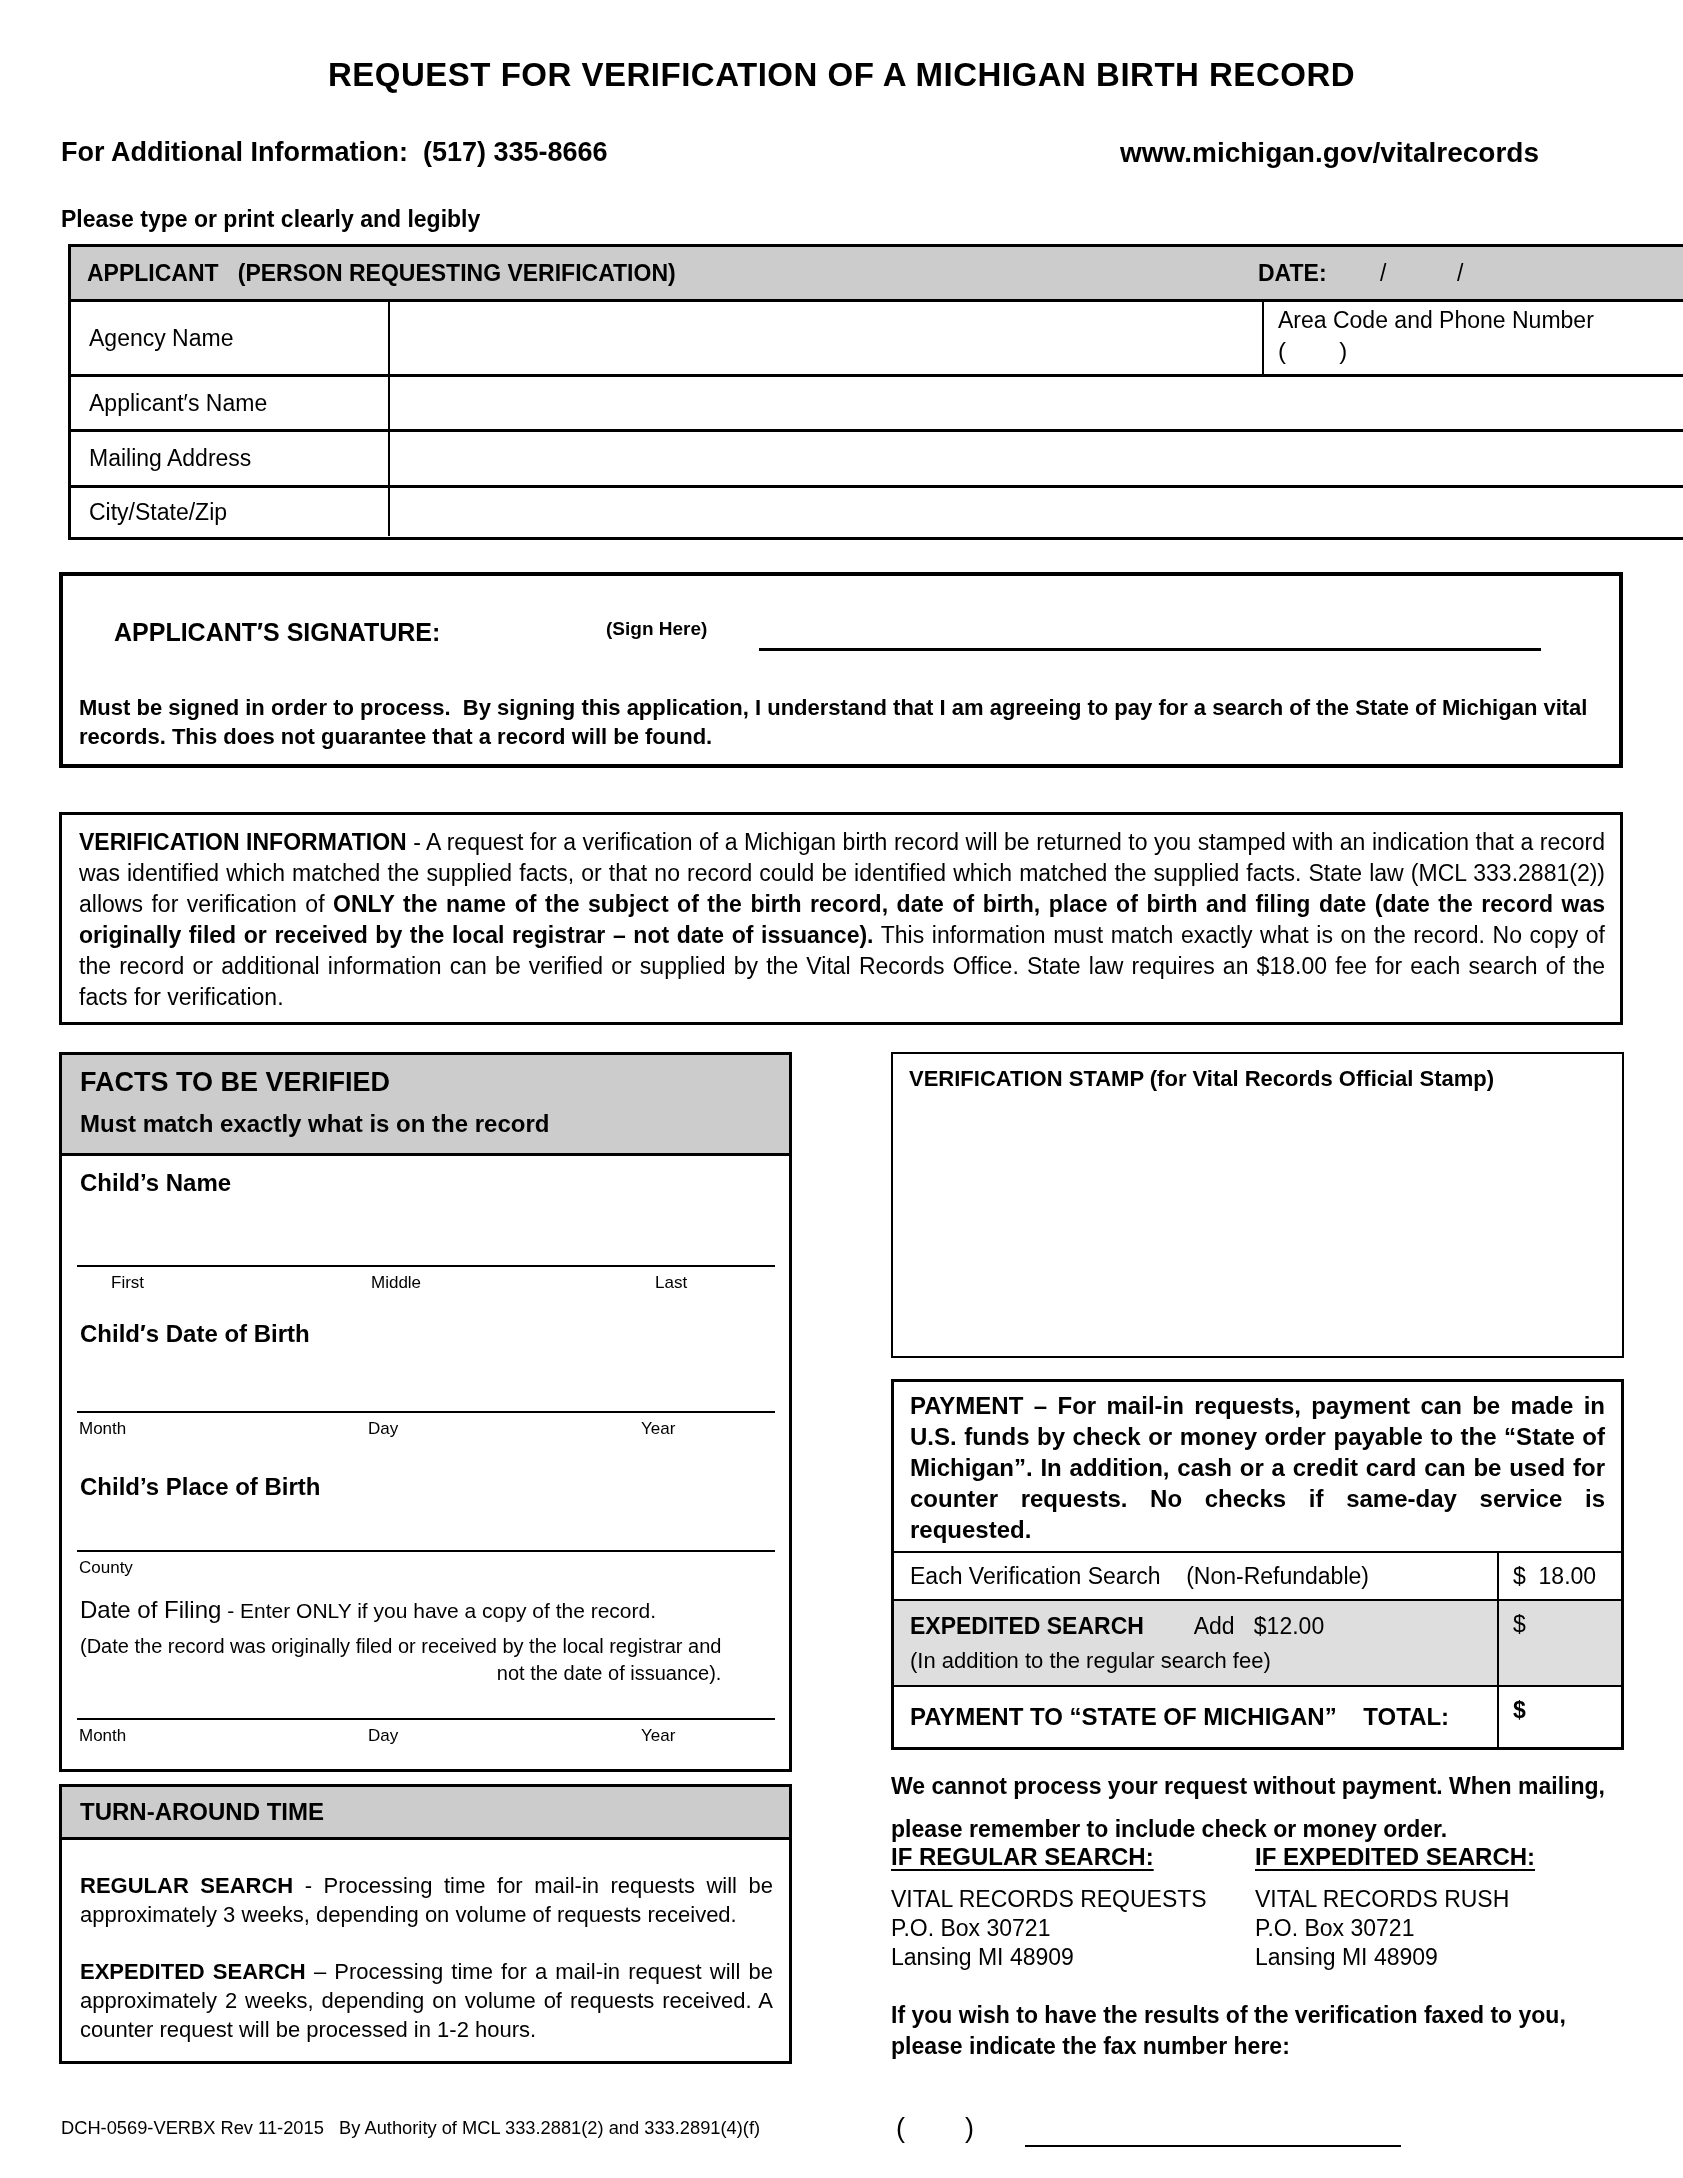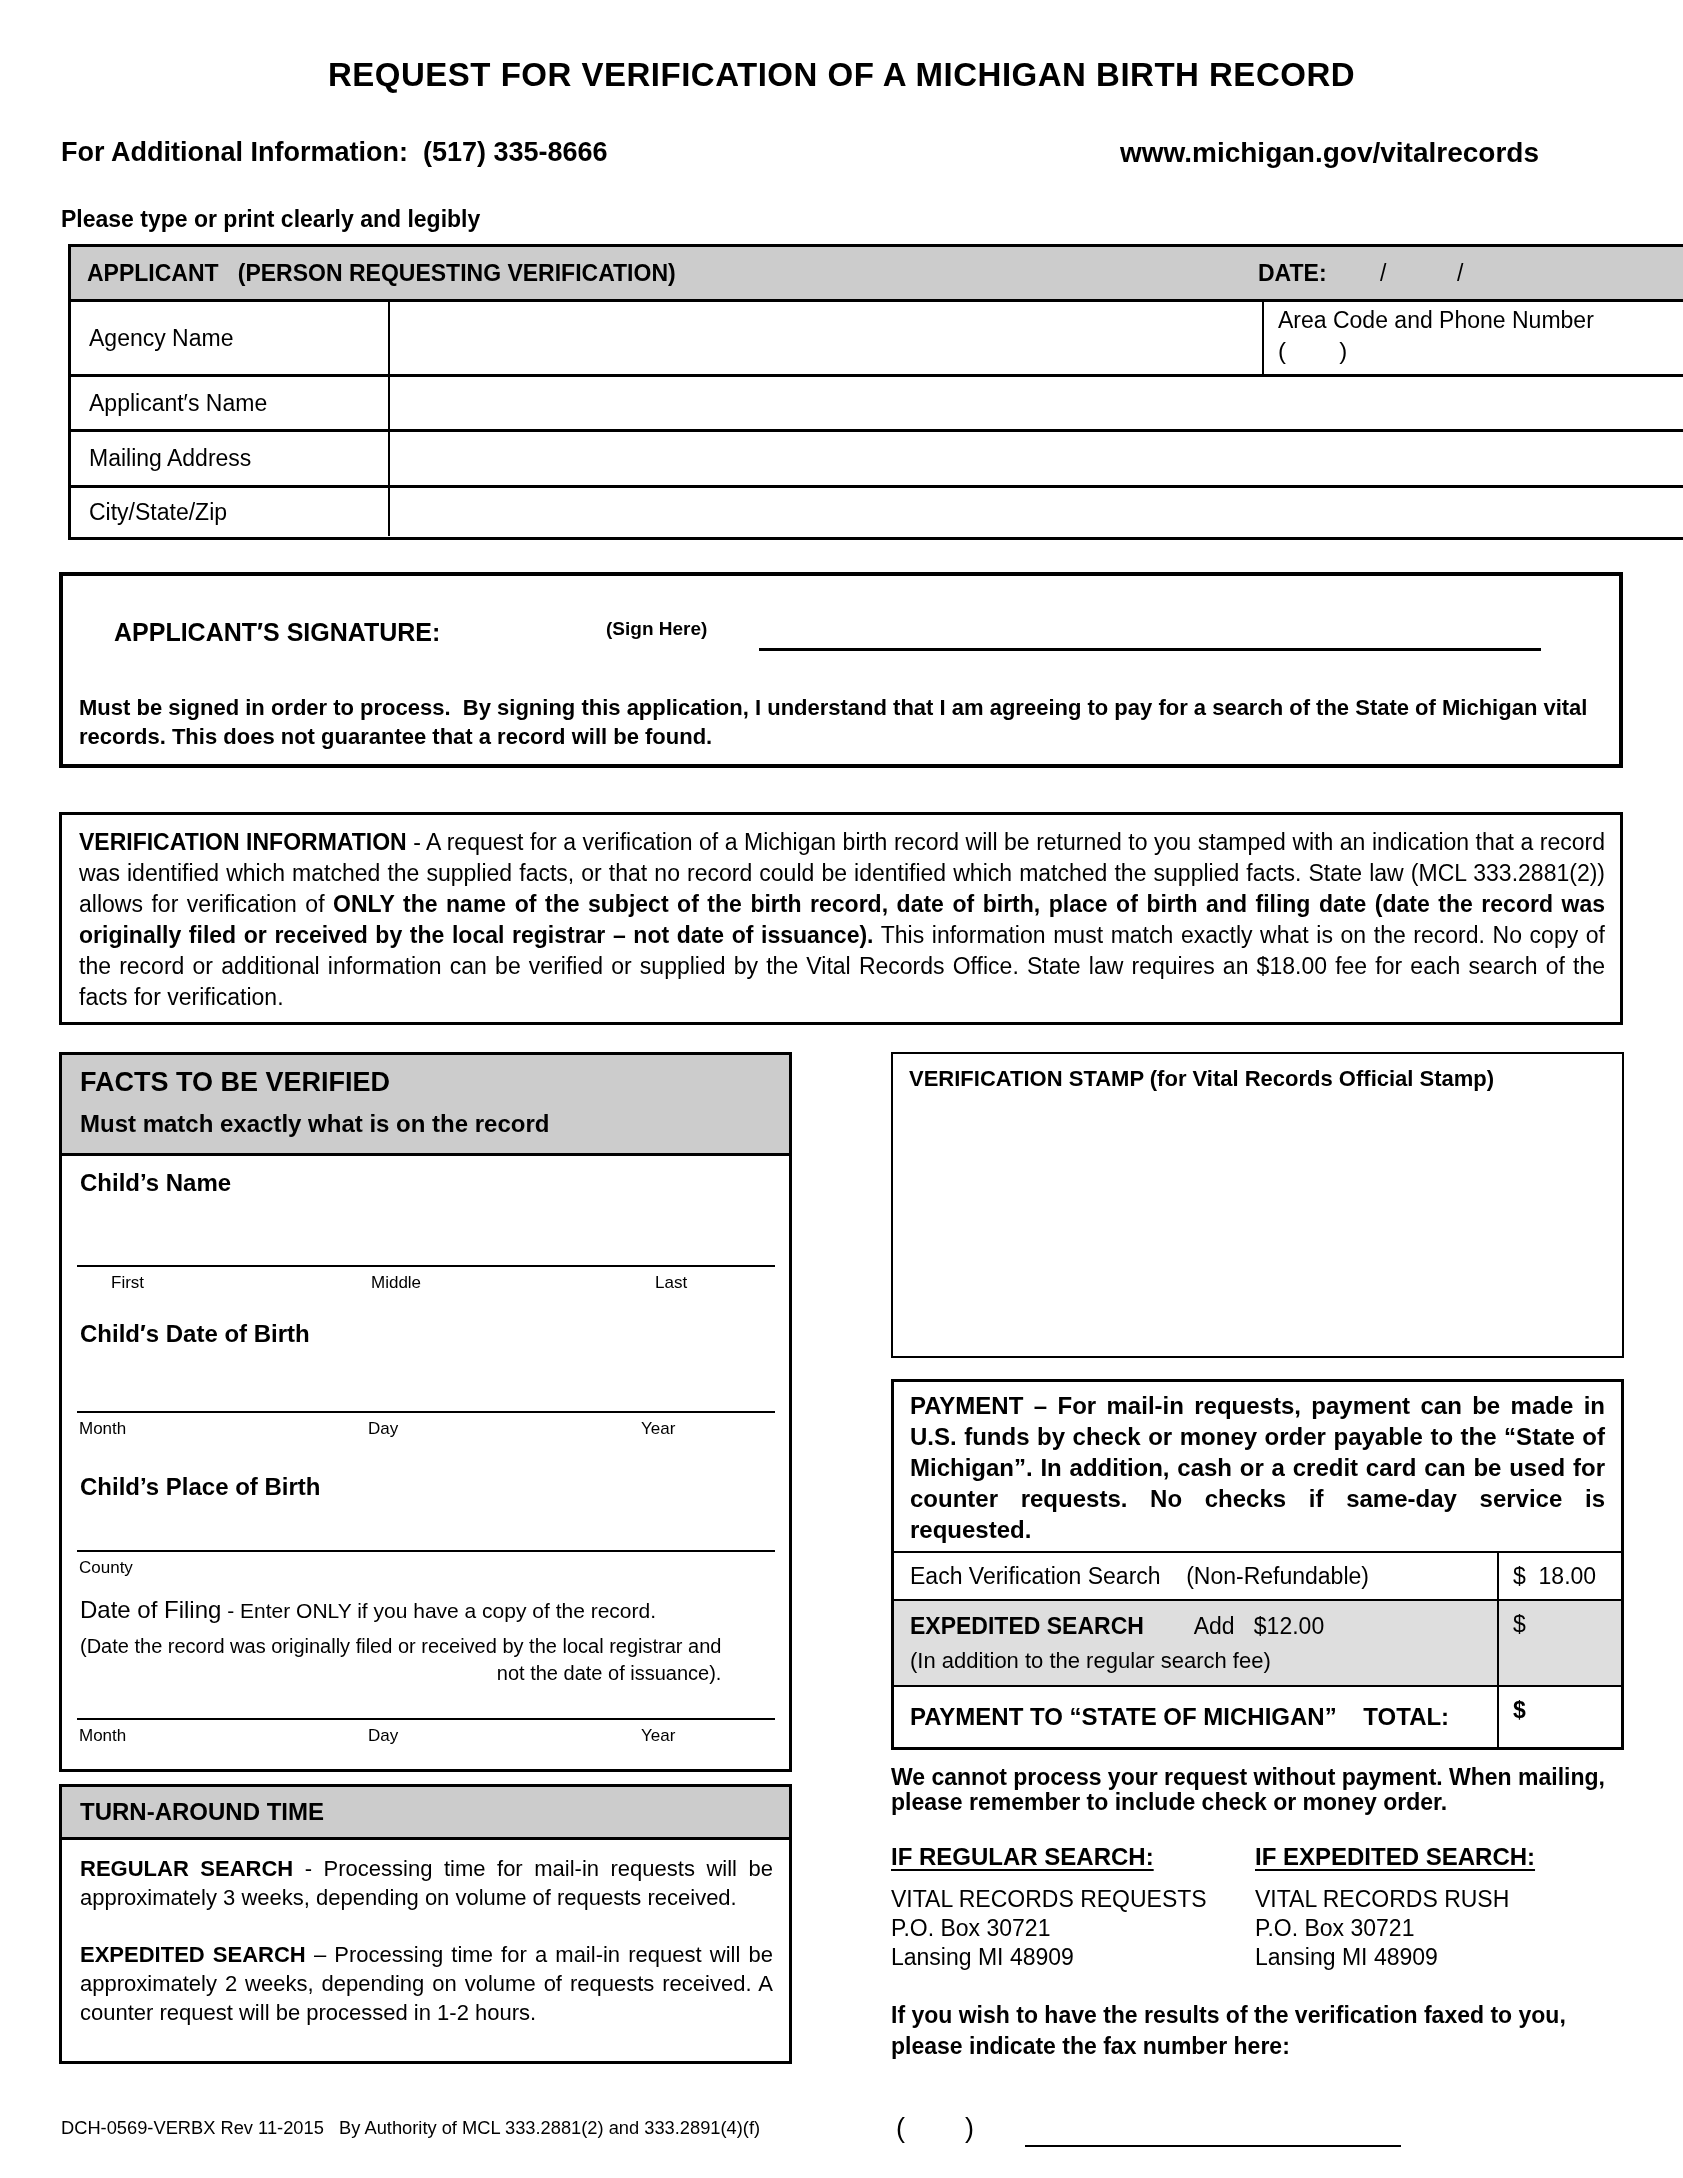--- a/index.html
+++ b/index.html
@@ -62,21 +62,21 @@
   .f-cap{position:absolute;font-size:17px;}
   .filing-main{position:absolute;left:18px;top:541px;font-size:24px;}
   .filing-small{font-size:21px;}
   .filing-note{position:absolute;left:18px;top:578px;font-size:20px;line-height:27px;text-align:right;}
 
   
   .turn-box{position:absolute;left:59px;top:1784px;width:733px;height:280px;
             border:3px solid #000;box-sizing:border-box;}
   .turn-header{height:50px;background:#cccccc;border-bottom:3px solid #000;display:flex;
                align-items:center;padding-left:18px;font-size:24px;font-weight:bold;}
-  .turn-body{position:absolute;left:18px;right:16px;top:67px;}
+  .turn-body{position:absolute;left:18px;right:16px;top:84px;}
   .turn-para{font-size:22px;line-height:29px;text-align:justify;margin:0 0 28px 0;}
 
   .footer{position:absolute;left:61px;top:2117px;font-size:18.3px;}
 
   
   .stamp-box{position:absolute;left:891px;top:1052px;width:733px;height:306px;
              border:2px solid #000;box-sizing:border-box;}
   .stamp-label{position:absolute;left:16px;top:12px;font-size:22px;font-weight:bold;}
 
   .pay-box{position:absolute;left:891px;top:1379px;width:733px;border:3px solid #000;
@@ -91,21 +91,21 @@
   .row-a .fee-text{position:absolute;left:16px;top:50%;transform:translateY(-50%);}
   .row-b{height:86px;background:#dedede;}
   .row-b .l1{position:absolute;left:16px;top:12px;font-size:23px;}
   .row-b .l2{position:absolute;left:16px;top:47px;font-size:22px;}
   .row-c{height:60px;}
   .row-c .fee-text{position:absolute;left:16px;top:50%;transform:translateY(-50%);
                    font-size:24px;font-weight:bold;}
   .row-c .fee-amount{font-weight:bold;}
 
   .no-pay-note{position:absolute;left:891px;top:1765px;width:741px;font-size:23px;
-               font-weight:bold;line-height:25px;}
+               font-weight:bold;line-height:43px;}
   .addr-col{position:absolute;top:1843px;}
   .addr-c1{left:891px;} .addr-c2{left:1255px;}
   .addr-header{font-size:24px;font-weight:bold;text-decoration:underline;
                text-decoration-thickness:2px;text-underline-offset:4px;margin-bottom:14px;}
   .addr-line{font-size:23px;line-height:29px;}
   .fax-note{position:absolute;left:891px;top:2000px;font-size:23px;font-weight:bold;
             line-height:31px;}
   .fax-parens{position:absolute;left:896px;top:2113px;font-size:27px;}
   .fax-line{position:absolute;left:1025px;top:2111px;width:376px;height:34px;
             border-bottom:2px solid #000;}

